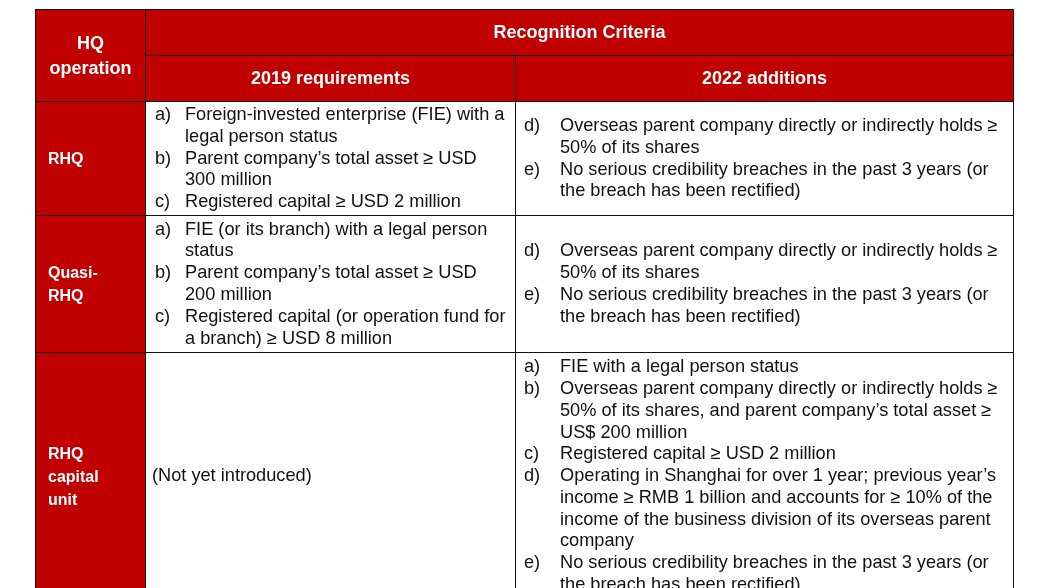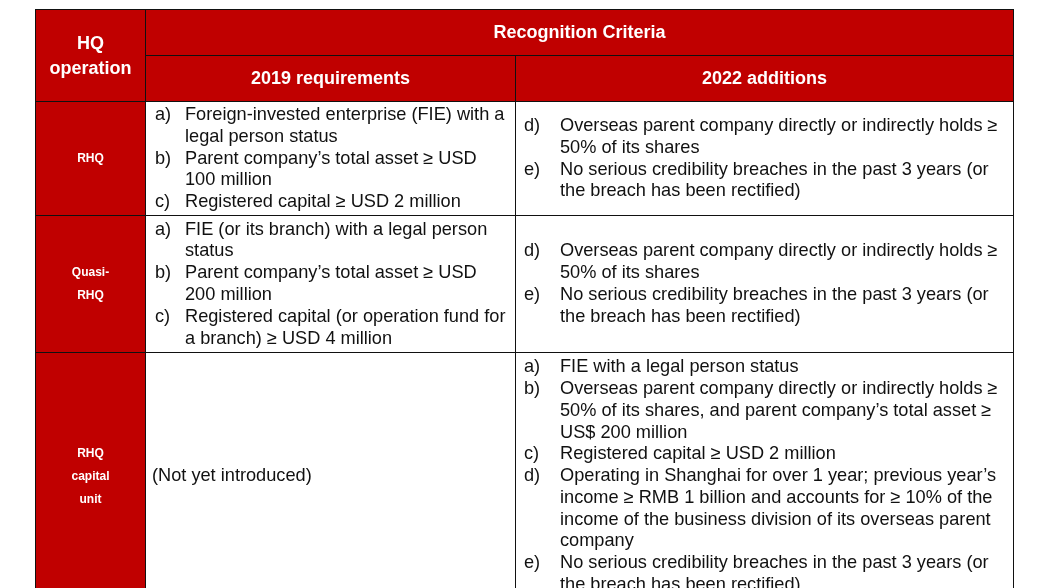--- a/index.html
+++ b/index.html
@@ -4,22 +4,22 @@
 <style>
   html, body { margin:0; padding:0; background:#ffffff; }
   body { width:1044px; height:588px; position:relative; overflow:hidden;
          font-family:"Liberation Sans", sans-serif; color:#111; }
   table { position:absolute; left:35px; top:9px; width:978px;
           border-collapse:collapse; table-layout:fixed; }
   td, th { border:1.5px solid #111; padding:12px; }
   th { background:#c00000; color:#fff; font-weight:bold; font-size:18px; }
   .hdr1 { height:29px; }
   .hdr2 { height:16px; }
-  .entity { background:#c00000; color:#fff; font-weight:bold; font-size:12px;
-            text-align:center; line-height:23px; }
+  .entity { background:#c00000; color:#fff; font-weight:bold; font-size:16px;
+            line-height:23px; }
   .hq-head { line-height:25px; }
   .cell { font-size:18.2px; line-height:21.8px; vertical-align:middle; padding:2px 6px 2px 6px; }
   ol { list-style:none; margin:0; padding:0; }
   li { display:flex; }
   .mk { width:30px; flex:0 0 30px; padding-left:3px; }
   .tx { flex:1; }
   .center { }
   .r1 { height:114px; }
   .r2 { height:137px; }
   .r3 { height:247px; }
@@ -52,21 +52,21 @@
       <div>RHQ</div>
     </td>
     <td class="cell">
       <ol>
         <li>
               <span class="mk">a)</span>
               <span class="tx">Foreign-invested enterprise (FIE) with a legal person status</span>
             </li>
         <li>
               <span class="mk">b)</span>
-              <span class="tx">Parent company’s total asset ≥ USD 100 million</span>
+              <span class="tx">Parent company’s total asset ≥ USD 300 million</span>
             </li>
         <li>
               <span class="mk">c)</span>
               <span class="tx">Registered capital ≥ USD 2 million</span>
             </li>
       </ol>
     </td>
     <td class="cell c3">
       <ol>
         <li>
@@ -91,21 +91,21 @@
         <li>
               <span class="mk">a)</span>
               <span class="tx">FIE (or its branch) with a legal person status</span>
             </li>
         <li>
               <span class="mk">b)</span>
               <span class="tx">Parent company’s total asset ≥ USD 200 million</span>
             </li>
         <li>
               <span class="mk">c)</span>
-              <span class="tx">Registered capital (or operation fund for a branch) ≥ USD 4 million</span>
+              <span class="tx">Registered capital (or operation fund for a branch) ≥ USD 8 million</span>
             </li>
       </ol>
     </td>
     <td class="cell c3">
       <ol>
         <li>
               <span class="mk">d)</span>
               <span class="tx">Overseas parent company directly or indirectly holds ≥ 50% of its shares</span>
             </li>
         <li>

